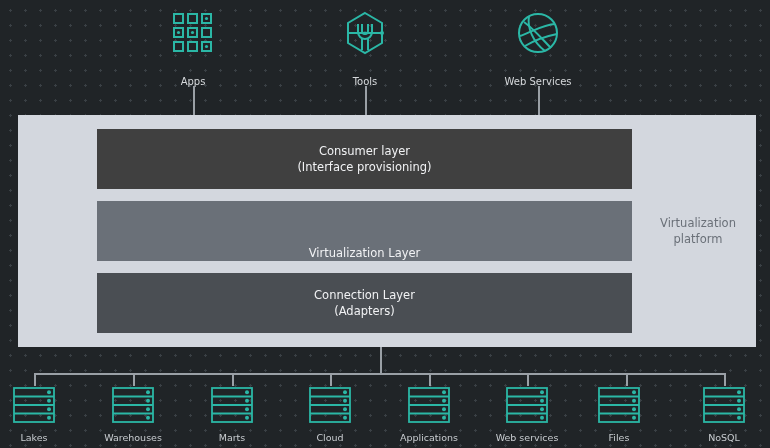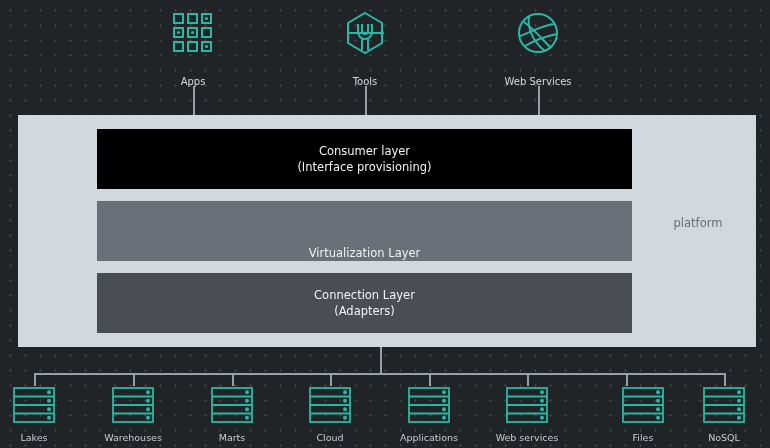--- a/index.html
+++ b/index.html
@@ -8,21 +8,21 @@
     background-image: radial-gradient(circle, #3a4045 1px, transparent 1.2px);
     background-size:15px 15px; background-position:3px 3px;
     font-family:"DejaVu Sans", sans-serif; }
   .top-item { position:absolute; top:10px; width:110px; text-align:center; }
   .top-item svg { display:block; margin:0 auto; }
   .top-label { color:#d6d9dc; font-size:10px; margin-top:20px; }
   .vline { position:absolute; width:1.5px; background:#9aa0a6; }
   .platform { position:absolute; left:18px; top:115px; width:738px; height:232px; background:#d3d7de; }
   .layer { position:absolute; left:79px; width:535px; height:60px; display:flex; flex-direction:column;
     align-items:center; justify-content:center; color:#f1f2f4; font-size:11.5px; line-height:16px; }
-  .l1 { top:14px; background:#000000; }
+  .l1 { top:14px; background:#404040; }
   .l2 { top:86px; background:#6a7078;justify-content:flex-end; }
   .l3 { top:158px; background:#4a4e53; }
   .plat-label { position:absolute; left:630px; top:100px; width:100px; text-align:center; color:#6a7078;
     font-size:11.5px; line-height:16px; }
   .hline { position:absolute; height:1.5px; background:#9aa0a6; }
   .src { position:absolute; top:386px; width:90px; text-align:center; }
   .src svg { display:block; margin:0 auto; }
   .src-label { color:#c9cdd1; font-size:9.5px; margin-top:8px; }
 </style>
 </head>
@@ -90,20 +90,21 @@
     <span>(Interface provisioning)</span>
   </div>
   <div class="layer l2">
     <span>Virtualization Layer</span>
   </div>
   <div class="layer l3">
     <span>Connection Layer</span>
     <span>(Adapters)</span>
   </div>
   <div class="plat-label">
+    <div>Virtualization</div>
     <div>platform</div>
   </div>
 </div>
 
 <div class="vline" style="left:380px; top:347px; height:26px;"></div>
 <div class="hline" style="left:34px; top:373px; width:691px;"></div>
 
 <div id="sources">
     <div class="vline" style="left: 34px; top: 373px; height: 13px;"></div>
     <div class="src" style="left: -11px;">
@@ -207,21 +208,21 @@
         <g fill="#2bb7a6">
           <circle cx="37" cy="6.3" r="2"></circle>
           <circle cx="37" cy="14.8" r="2"></circle>
           <circle cx="37" cy="23.3" r="2"></circle>
           <circle cx="37" cy="31.8" r="2"></circle>
         </g>
       </svg>
       <div class="src-label">Web services</div>
     </div>
     <div class="vline" style="left: 626px; top: 373px; height: 13px;"></div>
-    <div class="src" style="left: 598px;">
+    <div class="src" style="left: 574px;">
       <svg width="44" height="38" viewBox="0 0 44 38">
         <g fill="none" stroke="#2bb7a6" stroke-width="1.8">
           <rect x="2" y="2" width="40" height="34"></rect>
           <line x1="2" y1="10.5" x2="42" y2="10.5"></line>
           <line x1="2" y1="19" x2="42" y2="19"></line>
           <line x1="2" y1="27.5" x2="42" y2="27.5"></line>
         </g>
         <g fill="#2bb7a6">
           <circle cx="37" cy="6.3" r="2"></circle>
           <circle cx="37" cy="14.8" r="2"></circle>

